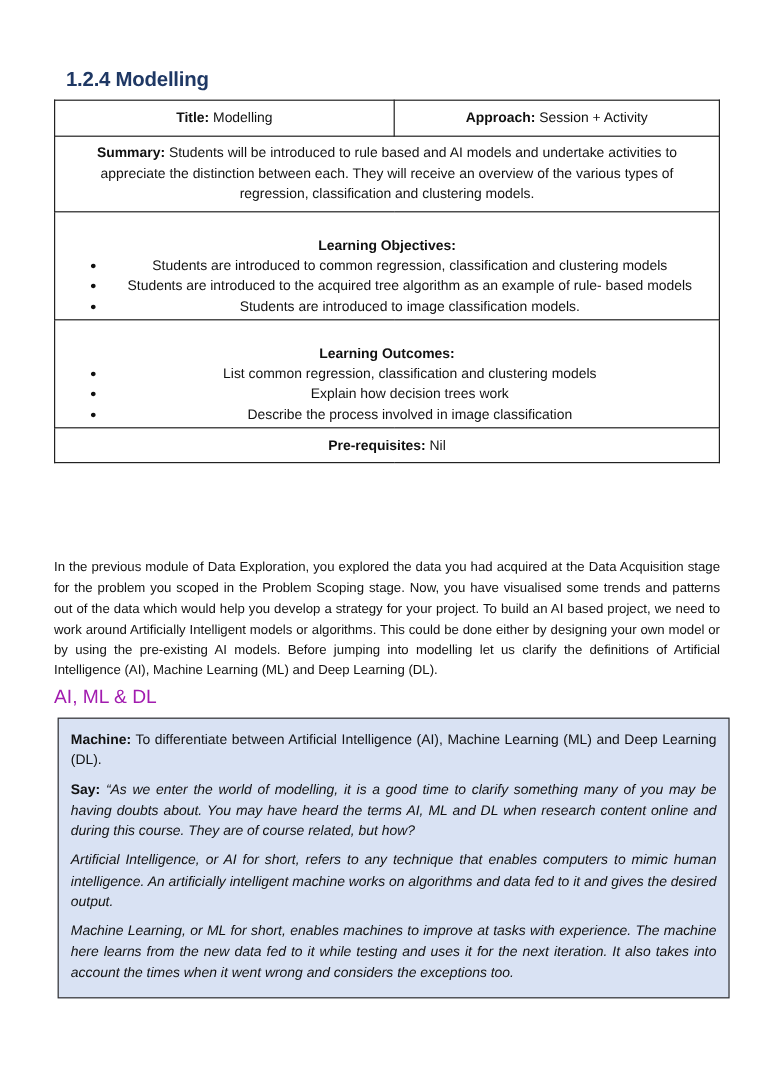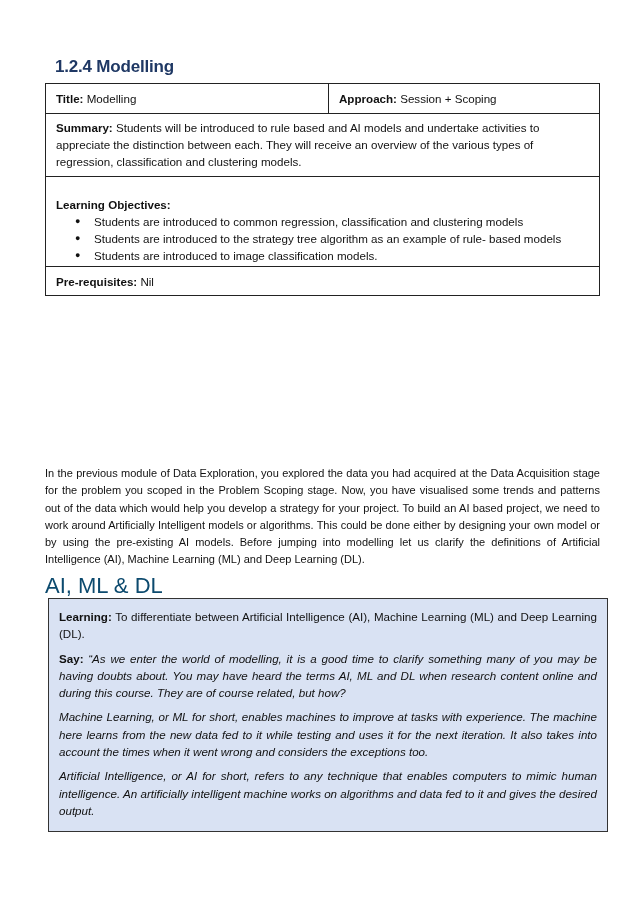--- a/index.html
+++ b/index.html
@@ -1,84 +1,94 @@
 <!DOCTYPE html>
 <html><head>
 <meta charset="utf-8">
 <style>
   html, body { margin: 0; padding: 0; background: #ffffff; }
   body { width: 638px; height: 902px; position: relative; overflow: hidden;
          font-family: "Liberation Sans", sans-serif; color: #111; }
   .heading1 { position: absolute; left: 45px; top: 47px; margin: 10px;
               font-size: 17px; font-weight: bold; color: #1f3864; letter-spacing: -0.2px; }
   .tbl { position: absolute; left: 45px; top: 83px; width: 555px;
-         border-collapse: collapse; font-size: 11.6px; line-height: 17px; }
+         border-collapse: collapse; font-size: 11.6px; line-height: 17px; text-align: center; }
   .tbl td { border: 1.5px solid #222; padding: 0 10px; vertical-align: top; }
   .row-title td { height: 29px; vertical-align: middle; }
   .row-summary td { padding-top: 5px; padding-bottom: 6px; }
   .row-list td { padding-top: 19px; padding-bottom: 2px; }
   .row-prereq td { height: 28px; vertical-align: middle; margin-top: 34px; }
   .lbl { font-weight: bold; }
   ul.bl { margin: 0; padding: 0 0 0 38px; list-style: none; }
   ul.bl li { position: relative; }
   ul.bl li::before { content: "\25CF"; position: absolute; left: -19px; top: 0; font-size: 9px; }
   .body-para { position: absolute; left: 45px; top: 465px; width: 555px; margin: 0;
                font-size: 11px; line-height: 17.3px; text-align: justify; }
   .heading2 { position: absolute; left: 45px; top: 573px; margin: 0;
-              font-size: 22px; font-weight: normal; color: #0c4a6e; }
+              font-size: 16px; font-weight: normal; color: #a21caf; }
   .bluebox { position: absolute; left: 48px; top: 598px; width: 538px; height: 214px;
              background: #d9e2f3; border: 1.5px solid #333; padding: 9px 10px 9px 10px;
              font-size: 11.6px; line-height: 17.3px; text-align: justify; }
   .bluebox p { margin: 0 0 7px 0; }
   .it { font-style: italic; }
 </style>
 </head>
 <body>
 
 <h1 class="heading1">1.2.4 Modelling</h1>
 
 <table class="tbl">
   <tbody>
       <tr class="row-title">
     <td style="width:262px">
       <span class="lbl">Title:</span><span> Modelling</span>
     </td>
     <td>
-      <span class="lbl">Approach:</span><span> Session + Scoping</span>
+      <span class="lbl">Approach:</span><span> Session + Activity</span>
     </td>
   </tr>
   <tr class="row-summary">
     <td colspan="2">
       <span class="lbl">Summary:</span><span> Students will be introduced to rule based and AI models and undertake activities to appreciate the distinction between each. They will receive an overview of the various types of regression, classification and clustering models.</span>
     </td>
   </tr>
   <tr class="row-list">
     <td colspan="2">
       <div class="lbl">Learning Objectives:</div>
       <ul class="bl">
         <li>Students are introduced to common regression, classification and clustering models</li>
-        <li>Students are introduced to the strategy tree algorithm as an example of rule- based models</li>
+        <li>Students are introduced to the acquired tree algorithm as an example of rule- based models</li>
         <li>Students are introduced to image classification models.</li>
+      </ul>
+    </td>
+  </tr>
+  <tr class="row-list">
+    <td colspan="2">
+      <div class="lbl">Learning Outcomes:</div>
+      <ul class="bl">
+        <li>List common regression, classification and clustering models</li>
+        <li>Explain how decision trees work</li>
+        <li>Describe the process involved in image classification</li>
       </ul>
     </td>
   </tr>
   <tr class="row-prereq">
     <td colspan="2">
       <span class="lbl">Pre-requisites:</span><span> Nil</span>
     </td>
   </tr>
 </tbody>
   </table>
 
 <p class="body-para">In the previous module of Data Exploration, you explored the data you had acquired at the Data Acquisition stage for the problem you scoped in the Problem Scoping stage. Now, you have visualised some trends and patterns out of the data which would help you develop a strategy for your project. To build an AI based project, we need to work around Artificially Intelligent models or algorithms. This could be done either by designing your own model or by using the pre-existing AI models. Before jumping into modelling let us clarify the definitions of Artificial Intelligence (AI), Machine Learning (ML) and Deep Learning (DL).</p>
 
 <h2 class="heading2">AI, ML &amp; DL</h2>
 
 <div class="bluebox">
   <p>
-    <span class="lbl">Learning:</span><span> To differentiate between Artificial Intelligence (AI), Machine Learning (ML) and Deep Learning (DL).</span>
+    <span class="lbl">Machine:</span><span> To differentiate between Artificial Intelligence (AI), Machine Learning (ML) and Deep Learning (DL).</span>
   </p>
   <p>
     <span class="lbl">Say:</span><span class="it"> “As we enter the world of modelling, it is a good time to clarify something many of you may be having doubts about. You may have heard the terms AI, ML and DL when research content online and during this course. They are of course related, but how?</span>
   </p>
+  <p class="it">Artificial Intelligence, or AI for short, refers to any technique that enables computers to mimic human intelligence. An artificially intelligent machine works on algorithms and data fed to it and gives the desired output.</p>
   <p class="it">Machine Learning, or ML for short, enables machines to improve at tasks with experience. The machine here learns from the new data fed to it while testing and uses it for the next iteration. It also takes into account the times when it went wrong and considers the exceptions too.</p>
-  <p class="it">Artificial Intelligence, or AI for short, refers to any technique that enables computers to mimic human intelligence. An artificially intelligent machine works on algorithms and data fed to it and gives the desired output.</p>
 </div>
 
 </body></html>

